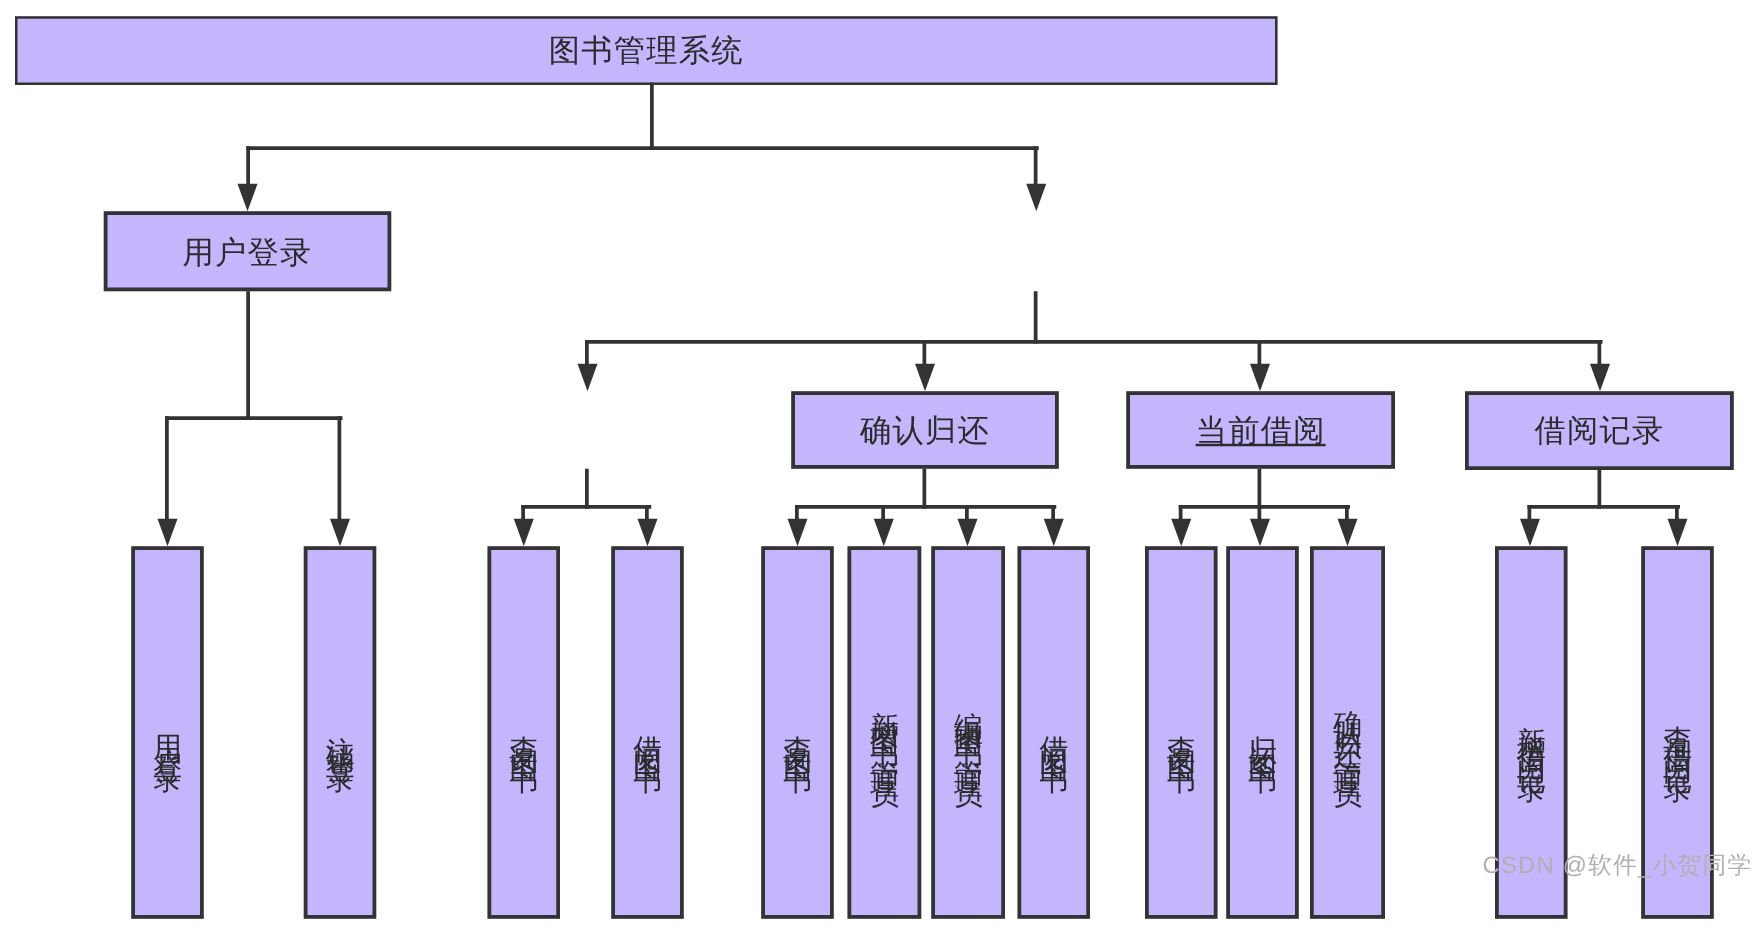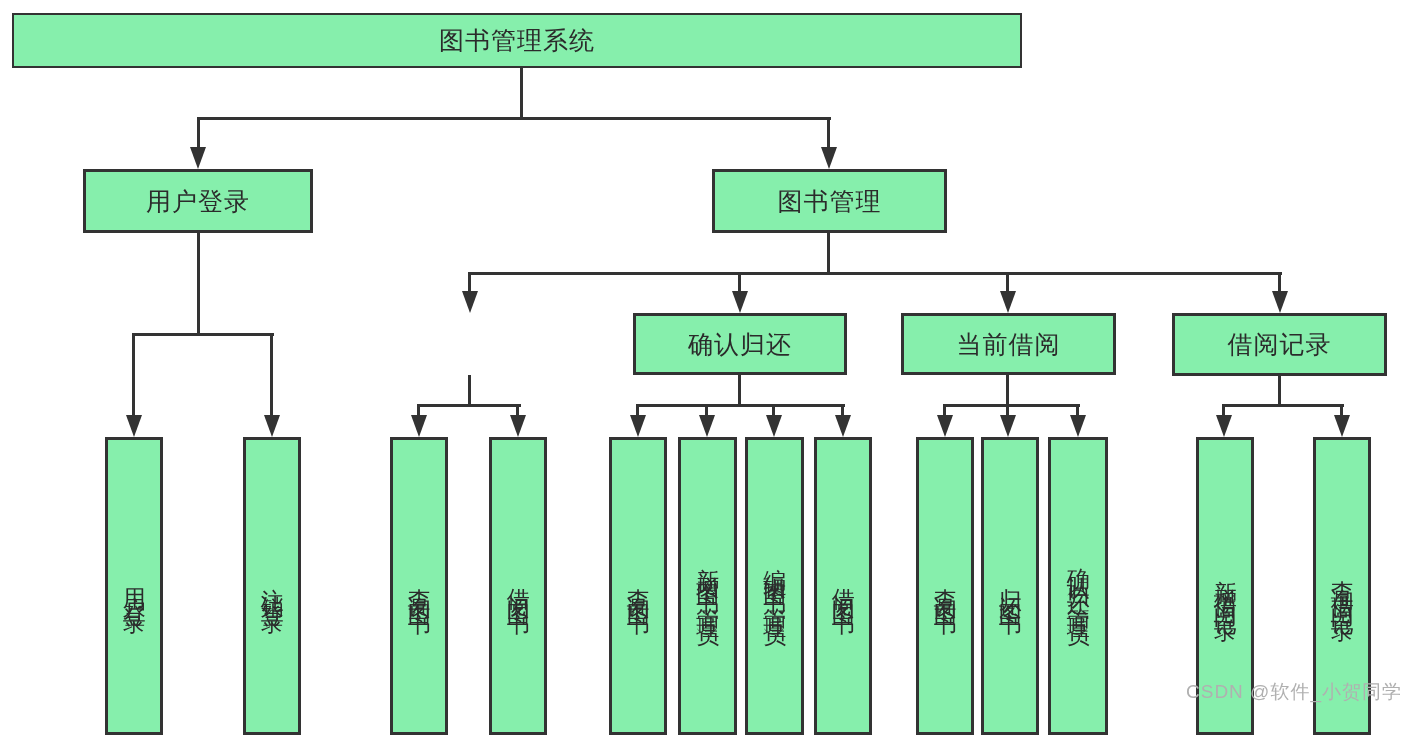--- a/index.html
+++ b/index.html
@@ -8,21 +8,21 @@
     width: 1405px;
     height: 747px;
     background: #ffffff;
     font-family: "Liberation Sans", sans-serif;
     overflow: hidden;
   }
   .box {
     position: absolute;
     box-sizing: border-box;
     border: 3px solid #333333;
-    background: #86efac;
+    background: #c4b5fd;
     display: flex;
     align-items: center;
     justify-content: center;
     color: #2b2b2b;
   }
   .hbox { font-size: 25px; letter-spacing: 1px; white-space: nowrap; }
   .rootbox { border-width: 2px; }
   .vbox .vt {
     display: block;
     writing-mode: vertical-rl;
@@ -55,26 +55,25 @@
 </style>
 </head>
 <body>
 
 <div class="canvas">
 
   <div class="box hbox rootbox" style="left:12px; top:13px; width:1010px; height:55px;">图书管理系统</div>
 
   <div class="box hbox" style="left:83px; top:169px; width:230px; height:64px;">用户登录</div>
 
-  <div class="box hbox" style="left:712px; top:169px; width:235px; height:64px;">图书管理</div>
 
 
   <div class="box hbox" style="left:633px; top:313px; width:214px; height:62px;">确认归还</div>
 
-  <div class="box hbox" style="left:901px; top:313px; width:215px; height:62px;">当前借阅</div>
+  <div class="box hbox" style="left:901px; top:313px; width:215px; height:62px;text-decoration:underline;">当前借阅</div>
 
   <div class="box hbox" style="left:1172px; top:313px; width:215px; height:63px;">借阅记录</div>
 
   <div class="box vbox" style="left:105px; top:437px; width:58px; height:298px;">
     <span class="vt">用户登录</span>
   </div>
 
   <div class="box vbox" style="left:243px; top:437px; width:58px; height:298px;">
     <span class="vt">注销登录</span>
   </div>

